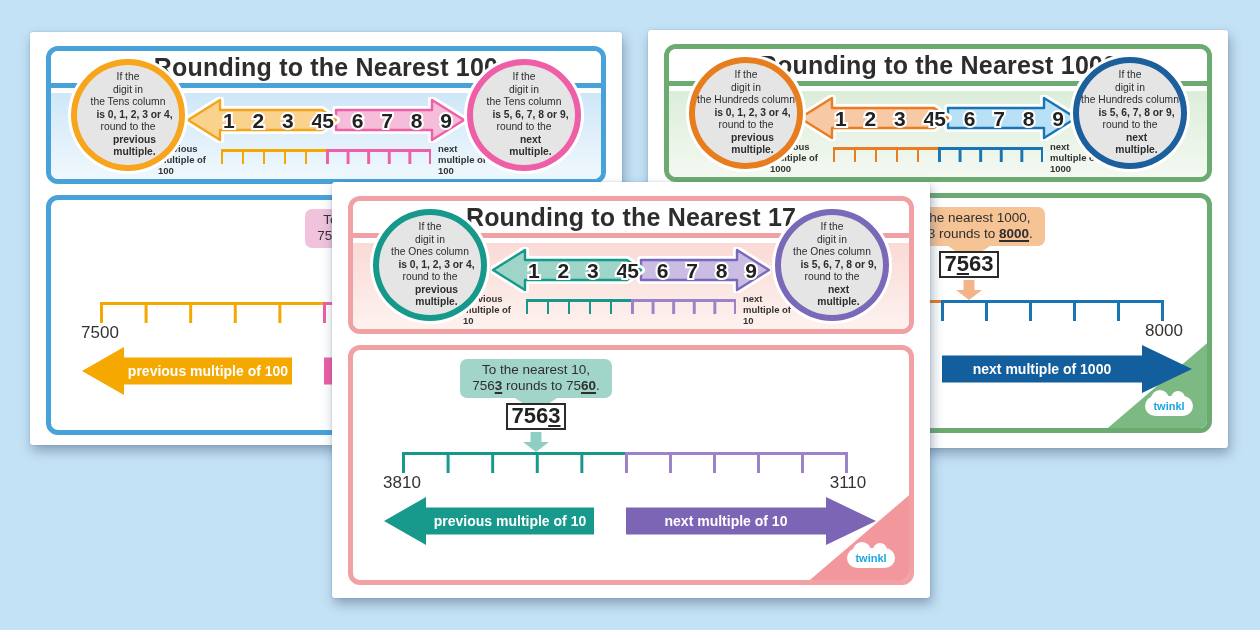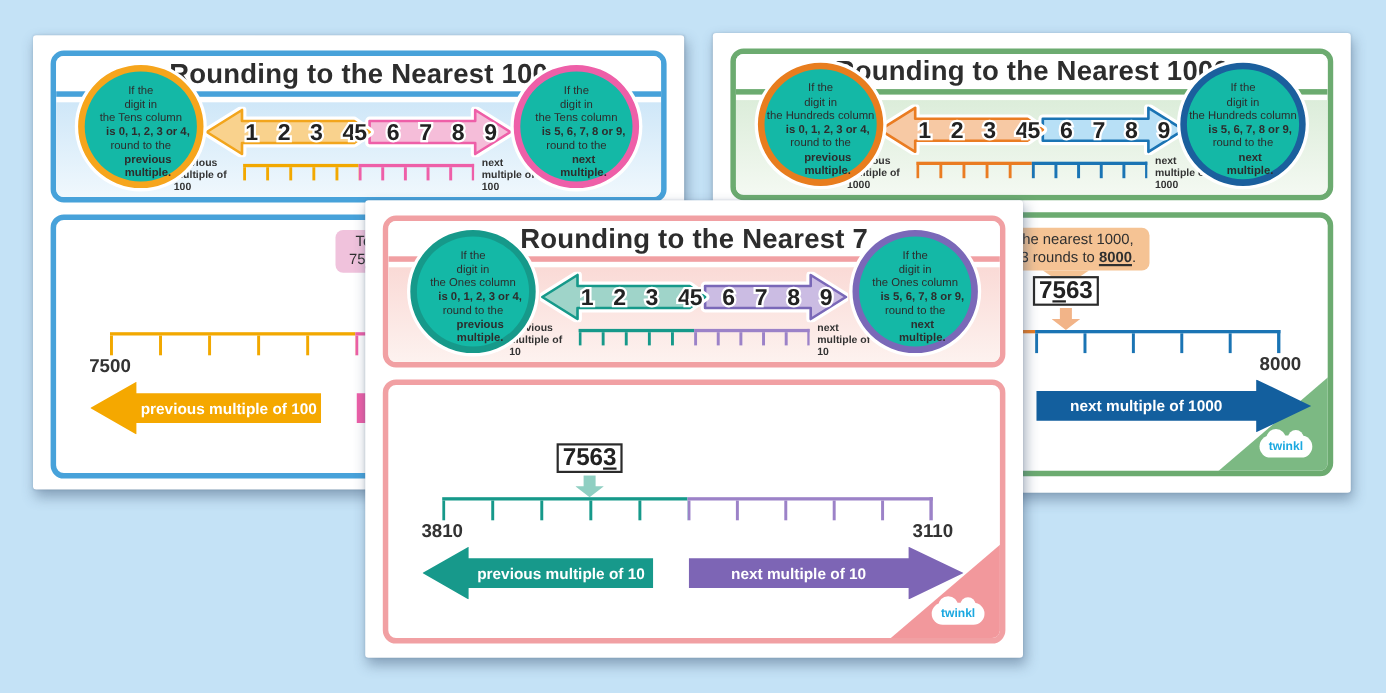--- a/index.html
+++ b/index.html
@@ -32,22 +32,22 @@
   .ruler .half { width:105px; height:15px; border-top:3px solid var(--c);
                  background:linear-gradient(90deg, var(--c) 0 2.5px, transparent 2.5px) left top / 20% 100% repeat-x; }
   .ruler .hl { --c:var(--ruler-left); }
   .ruler .hr { --c:var(--ruler-right); border-right:2.5px solid var(--c); }
 
   .mini-label { position:absolute; top:50px; width:56px; font-size:9.5px; line-height:1.18; color:#333; font-weight:bold; }
   .mini-label.prev { right:calc(50% + 112px); }
   .mini-label.next { left:calc(50% + 112px); }
 
   .circle { position:absolute; top:8px; width:114px; height:112px; border-radius:50%;
-            background:#14b8a6; border:6.5px solid var(--cc); box-shadow:0 0 0 3px #fff;
-            display:flex; align-items:flex-end; justify-content:center; text-align:center; }
+            background:#e5e5e5; border:6.5px solid var(--cc); box-shadow:0 0 0 3px #fff;
+            display:flex; align-items:center; justify-content:center; text-align:center; }
   .circle.left  { left:20px;  --cc:var(--circle-left); }
   .circle.right { right:20px; --cc:var(--circle-right); }
   .circle .t { font-size:10.3px; line-height:1.22; color:#2d2d2d; }
   .circle .t .b { font-weight:bold;margin-left:13px; }
 
   
   .bottom-box { position:absolute; left:16px; right:16px; top:163px; height:240px;
                 border:5px solid var(--frame); border-radius:12px; background:#fff; overflow:hidden; }
   .corner { position:absolute; right:-5px; bottom:-5px; width:110px; height:94px;
             background:var(--corner); clip-path:polygon(100% 0, 100% 100%, 0 100%); }
@@ -74,21 +74,21 @@
   .drop-arrow { position:absolute; left:calc(var(--mx) - 13px); top:250px; width:26px; height:20px;
                 background:var(--marker-arrow);
                 clip-path:polygon(29% 0, 71% 0, 71% 50%, 100% 50%, 50% 100%, 0 50%, 29% 50%); }
 
   .numline { position:absolute; left:70px; top:270px; width:446px; height:21px; display:flex; }
   .numline .half { width:223px; height:21px; border-top:3px solid var(--c);
                    background:linear-gradient(90deg, var(--c) 0 3px, transparent 3px) left top / 20% 100% repeat-x; }
   .numline .hl { --c:var(--ruler-left); }
   .numline .hr { --c:var(--ruler-right); border-right:3px solid var(--c); }
 
-  .end-label { position:absolute; top:291px; width:60px; font-size:17px; color:#333; text-align:center;font-weight:bold; }
+  .end-label { position:absolute; top:291px; width:60px; font-size:17px; color:#333; text-align:center; }
   .end-label.start { left:40px; }
   .end-label.end   { left:486px; }
 
   .big-arrow { position:absolute; top:315px; height:48px; display:flex; align-items:center;
                justify-content:center; color:#fff; font-size:14px; font-weight:bold; z-index:1; }
   .big-arrow.prev { left:52px; width:210px; background:var(--big-prev); padding-left:42px;
       clip-path:polygon(0 50%, 20% 0, 20% 22%, 100% 22%, 100% 78%, 20% 78%, 20% 100%); }
   .big-arrow.next { left:294px; width:250px; background:var(--big-next); padding-right:50px;
       clip-path:polygon(0 22%, 80% 22%, 80% 0, 100% 50%, 80% 100%, 80% 78%, 0 78%); }
 </style>
@@ -235,21 +235,21 @@
       </div>
     <div class="big-arrow next">
         <span>next multiple of 1000</span>
       </div>
   </div>
 </div>
 
 <div class="poster" id="poster-10" style="--frame: #f1a0a3; --band1: #fadad6; --band2: #fdf2ef; --circle-left: #16998a; --circle-right: #7a68b8; --arrow-left-fill: #9fd4c9; --arrow-left-stroke: #16998a; --arrow-right-fill: #cbbce3; --arrow-right-stroke: #7a68b8; --ruler-left: #16998a; --ruler-right: #9c82c8; --bubble-fill: #a2d5ca; --marker-arrow: #8fcfc2; --big-prev: #17998b; --big-next: #7d65b5; --corner: #f2989c;">
   <div class="top-box">
     <div class="title-row">
-      <h1>Rounding to the Nearest 7</h1>
+      <h1>Rounding to the Nearest 17</h1>
     </div>
     <div class="band">
       <svg class="dbl-arrow" viewBox="0 0 280 46">
         <polygon class="w" points="150,13 246,13 246,3 278,23 246,43 246,33 150,33"></polygon>
         <polygon class="ar" points="150,13 246,13 246,3 278,23 246,43 246,33 150,33"></polygon>
         <polygon class="w" points="2,23 34,3 34,13 136,13 150,23 136,33 34,33 34,43"></polygon>
         <polygon class="al" points="2,23 34,3 34,13 136,13 150,23 136,33 34,33 34,43"></polygon>
         <text x="90" y="30.5">1 2 3 4</text>
         <text x="204" y="30.5">5 6 7 8 9</text>
       </svg>
@@ -283,20 +283,24 @@
       </div>
     </div>
   </div>
   <div class="bottom-box">
     <div class="corner"></div>
     <div class="logo">
         <span>twinkl</span>
       </div>
   </div>
   <div class="example" style="--mx:204px">
+    <div class="bubble">
+      <div>To the nearest 10,</div>
+      <div><span>756</span><span class="u">3</span><span> rounds to 75</span><span class="u">60</span><span>.</span></div>
+    </div>
     <div class="marker-box"><span>756</span><span class="u">3</span><span></span></div>
     <div class="drop-arrow"></div>
     <div class="numline">
         <div class="half hl"></div>
         <div class="half hr"></div>
       </div>
     <div class="end-label start">3810</div>
     <div class="end-label end">3110</div>
     <div class="big-arrow prev">
         <span>previous multiple of 10</span>

